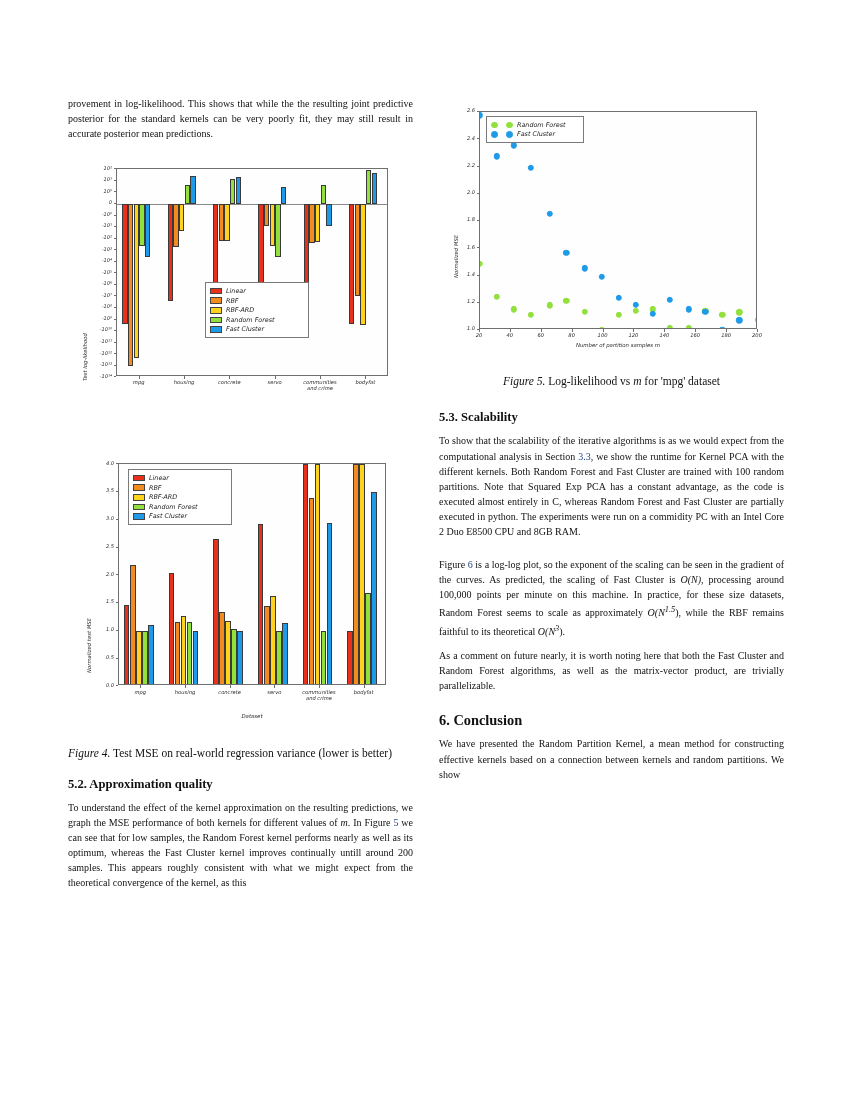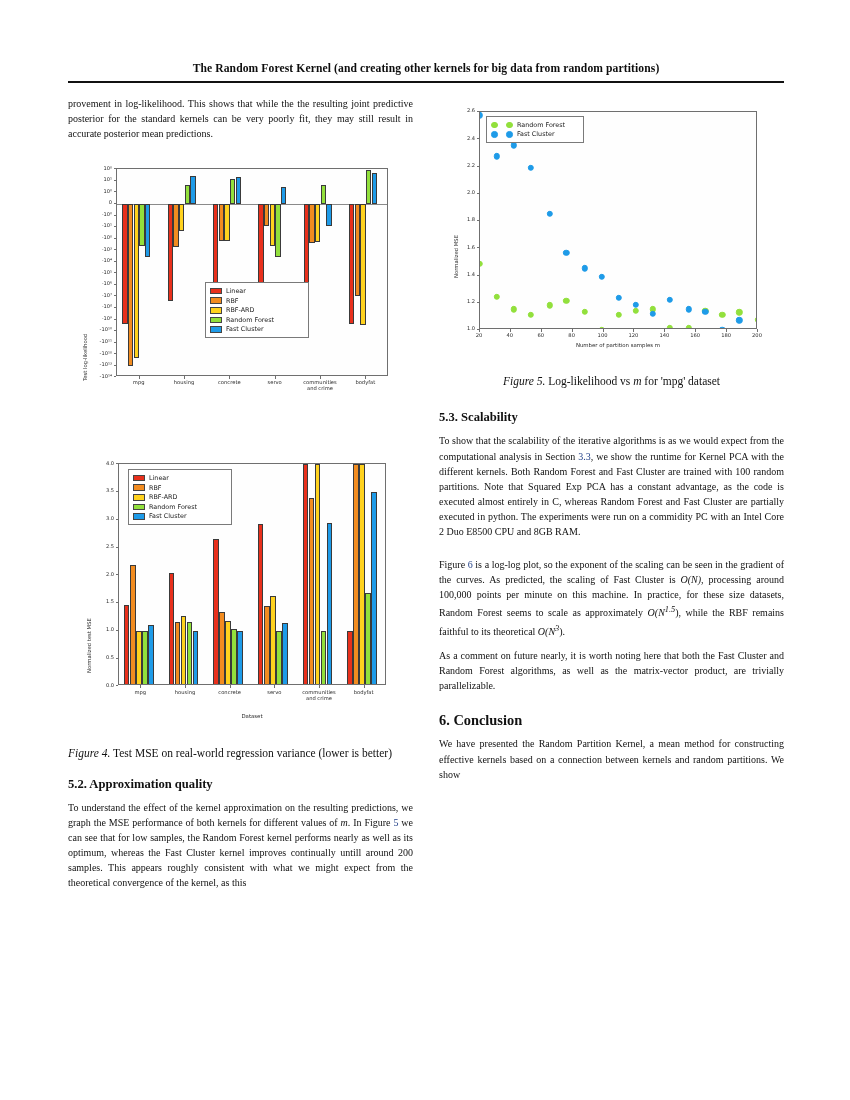--- a/index.html
+++ b/index.html
@@ -56,21 +56,21 @@
     font-size:11.5px;
     line-height:14.4px;
     text-align:justify;
     margin:9px 0 0 0;
   }
   .cap .figlabel { font-style:italic; }
   .spacer-sm { height:9px; }
   .spacer-md { height:16px; }
 
   
-  .figbox { position:relative; background:#fff; }
+  .figbox { position:relative; background:#fff;font-style:italic; }
 
   
   .plot { position:relative; background:#ffffff; }
   .axes {
     position:absolute;
     border:1px solid #6f6f6f;
     background:#fefefe;
     box-sizing:border-box;
     overflow:hidden;
   }
@@ -154,24 +154,20 @@
     border-radius:50%;
     box-sizing:border-box;
     transform:translate(-50%,-50%);
   }
 </style>
 </head>
 <body>
 
 <div class="page">
 
-  <div class="header-wrap">
-    <div class="running-head">The Random Forest Kernel (and creating other kernels for big data from random partitions)</div>
-    <div class="head-rule"></div>
-  </div>
 
   <div class="cols">
 
     <div class="col col-left">
 
       <p class="body">provement in log-likelihood. This shows that while the the resulting joint predictive posterior for the standard kernels can be very poorly fit, they may still result in accurate posterior mean predictions.</p>
 
       <div class="figbox" style="height:258px; margin-top:18px;">
         <div class="plot" style="position:absolute; left:10px; top:0; width:335px; height:240px;">
 

